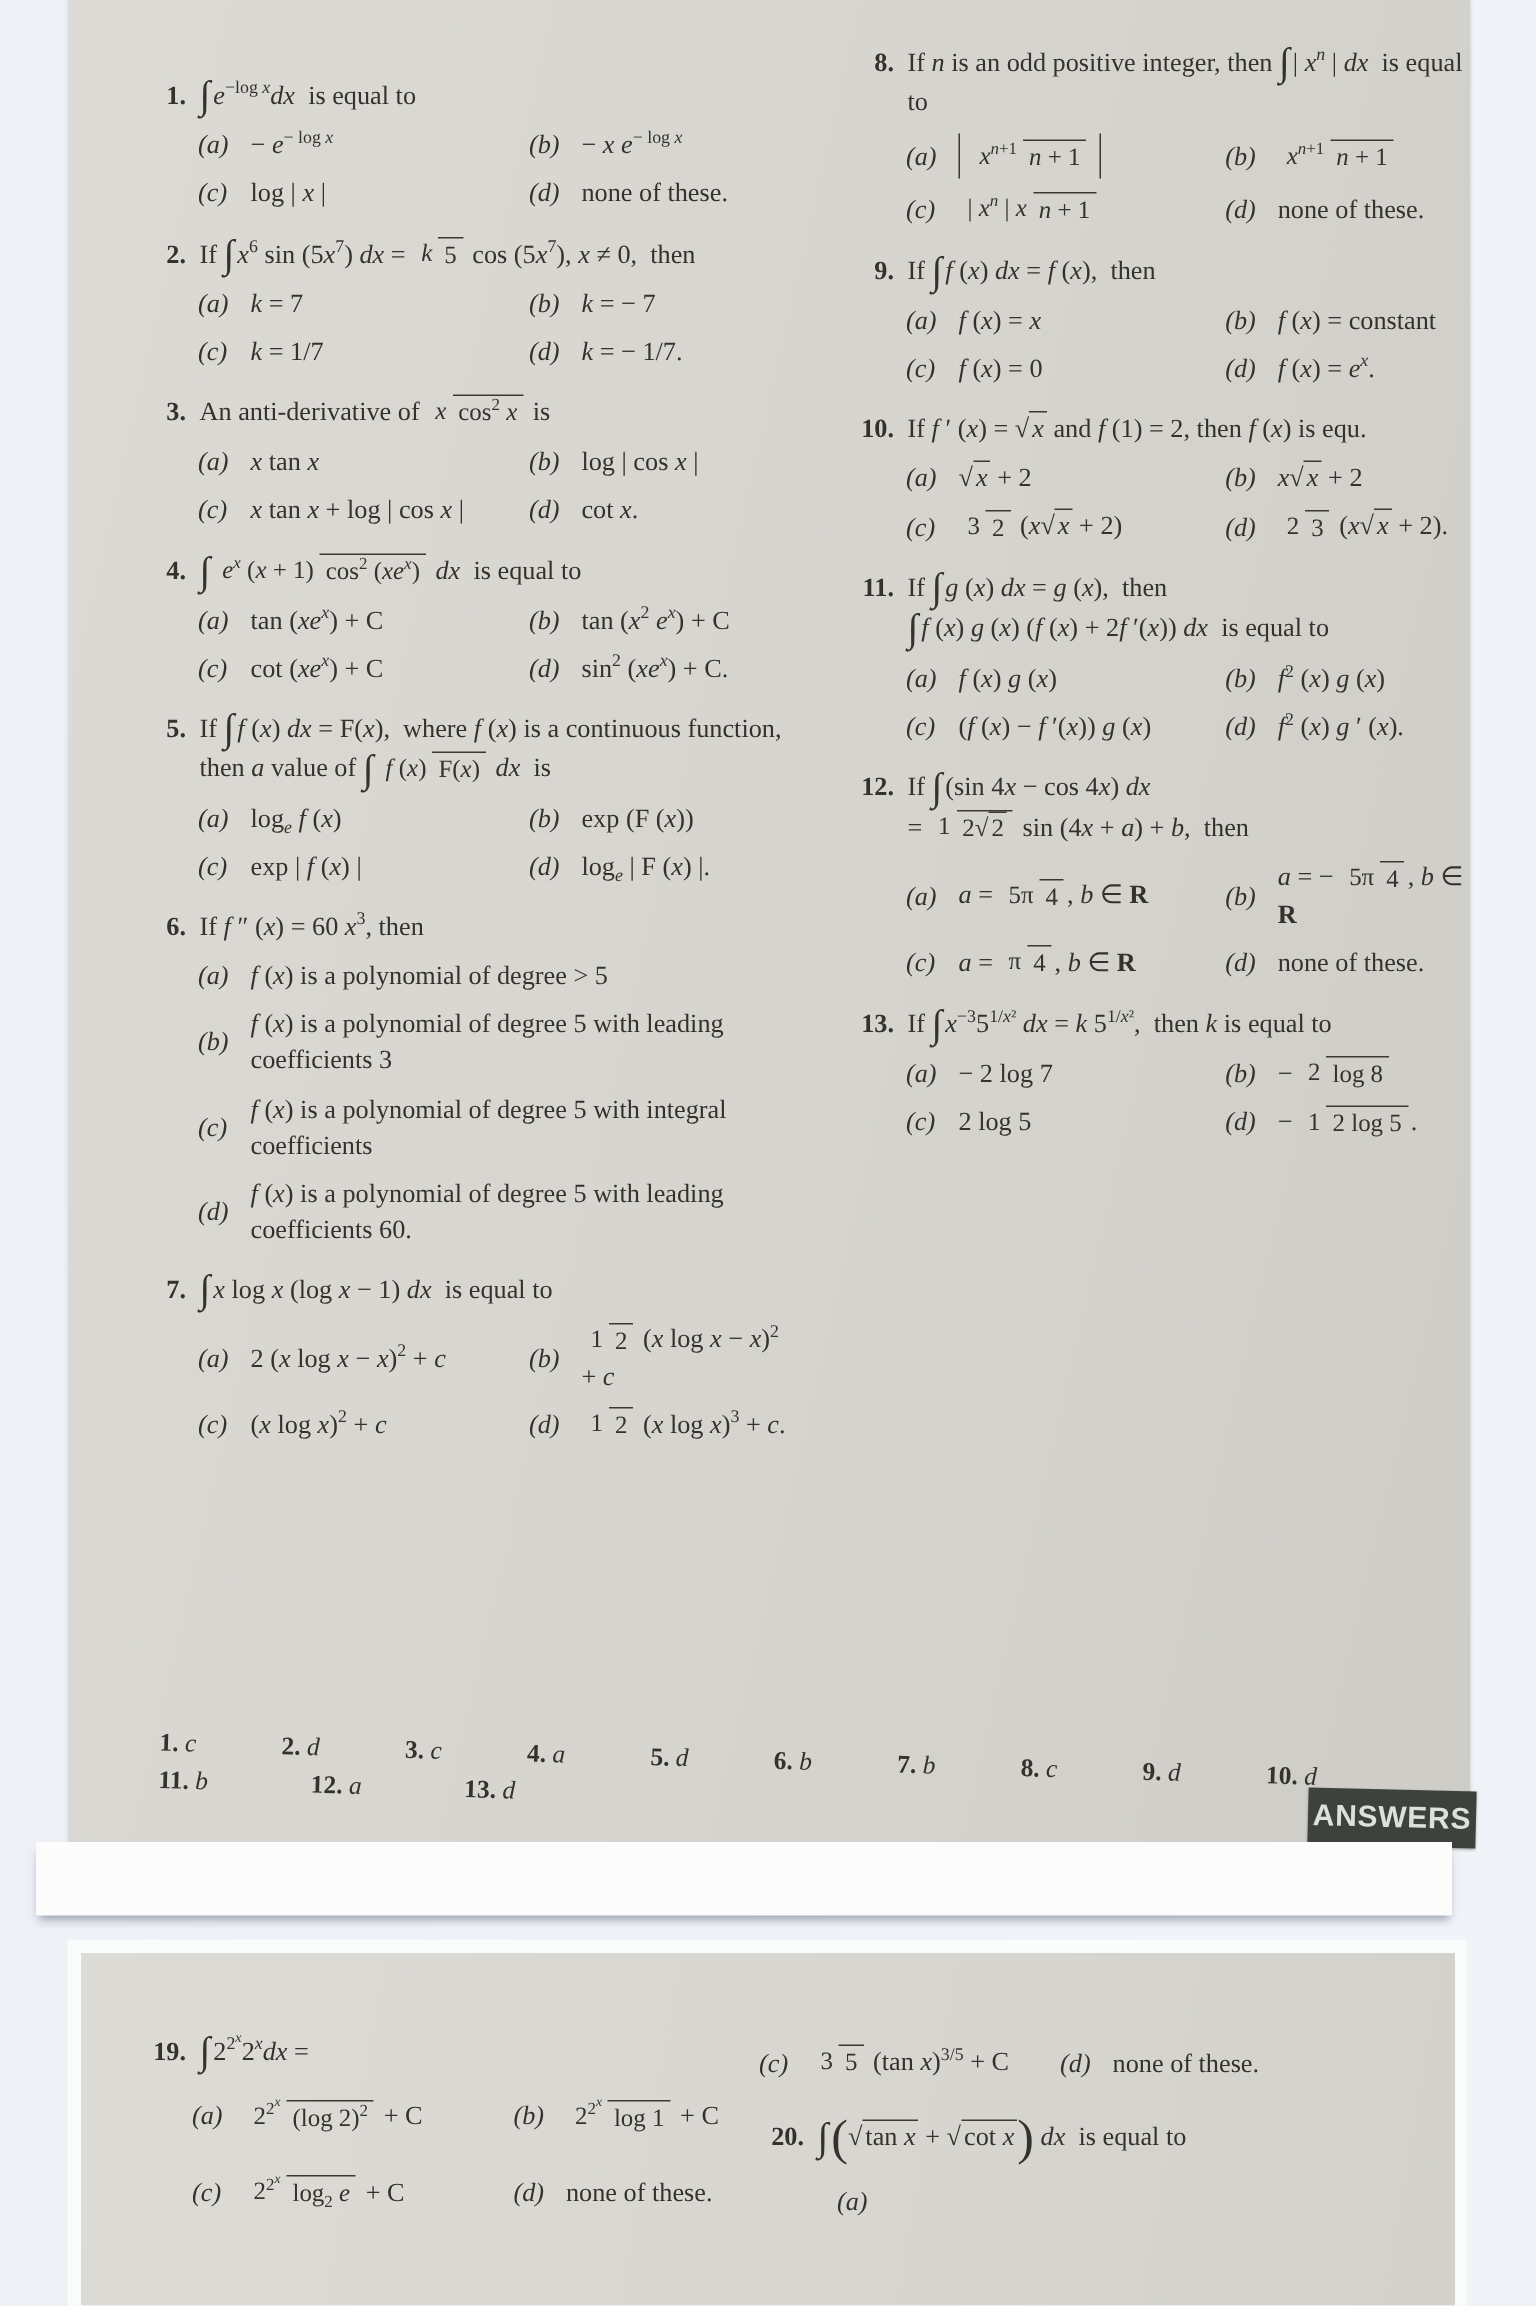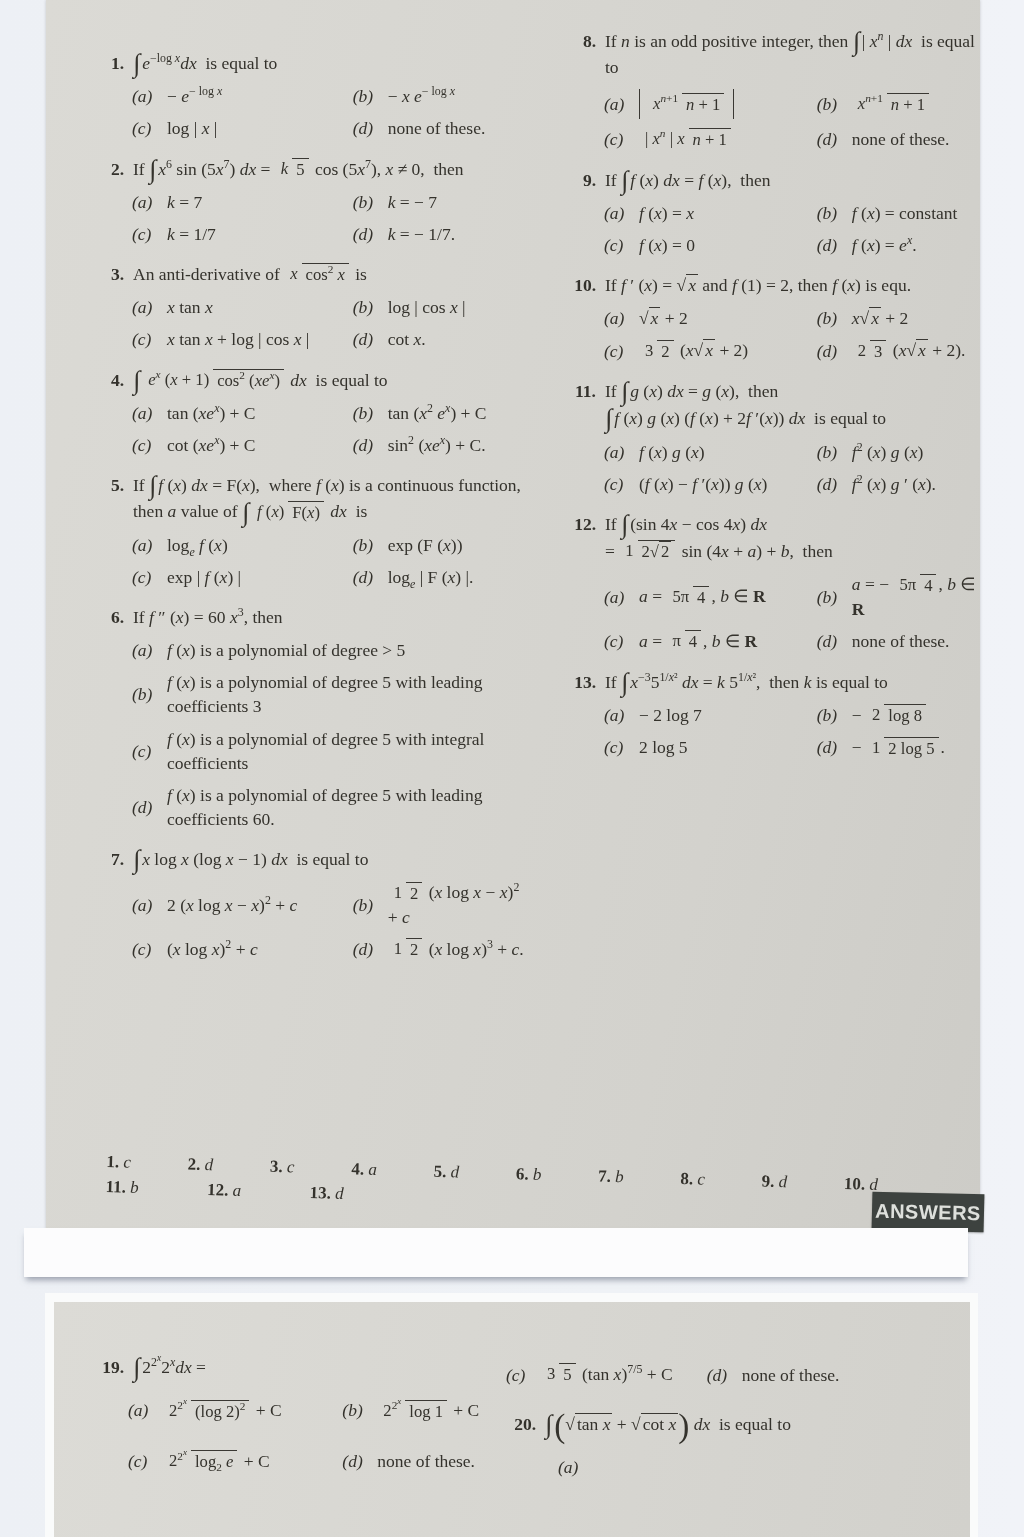--- a/index.html
+++ b/index.html
@@ -590,21 +590,21 @@
     </div>
 
     <div class="p2-right">
       <div class="q19row">
 
           <div class="opt">
             <span class="opt-label">(c)</span>
             <span class="opt-body"><span class="f">
                 <span class="n">3</span>
                 <span class="d">5</span>
-              </span> (tan <i>x</i>)<sup>7/5</sup> + C</span>
+              </span> (tan <i>x</i>)<sup>3/5</sup> + C</span>
           </div>
 
           <div class="opt">
             <span class="opt-label">(d)</span>
             <span class="opt-body">none of these.</span>
           </div>
         </div>
       <div class="q20">
         <div class="q-head">
           <span class="q-num">20.</span>

